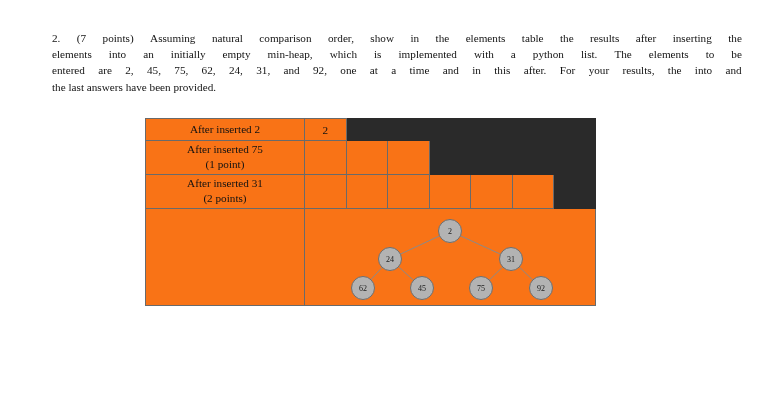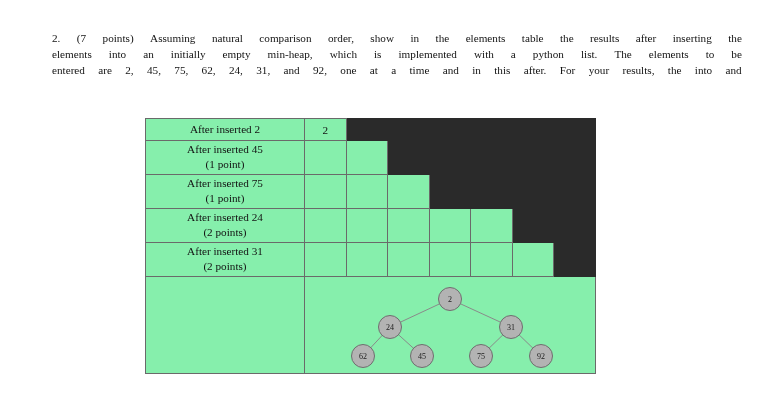--- a/index.html
+++ b/index.html
@@ -48,21 +48,21 @@
     table-layout: fixed;
     border: 1.2px solid #1c1c1c;
   }
   #heap-table td {
     border: 1px solid #6a6a6a;
     padding: 0;
     margin: 0;
     text-align: center;
     vertical-align: middle;
     font-size: 11.2px;
-    background: #86efac;
+    background: #f97316;
     color: #121212;
   }
   #heap-table td.lbl {
     width: 158px;
     line-height: 14.6px;
     padding: 1px 0 2px 0;
   }
   #heap-table td.lbl .l2 { display: block; }
   #heap-table td.dat {
     width: 40.5px;
@@ -150,61 +150,42 @@
       <span>in</span>
       <span>this</span>
       <span>after.</span>
       <span>For</span>
       <span>your</span>
       <span>results,</span>
       <span>the</span>
       <span>into</span>
       <span>and</span>
     </span>
+  <span class="qline">the last answers have been provided.</span>
 </div>
 
 <table id="heap-table">
   <tbody>
       <tr class="r-single">
         <td class="lbl"><span class="l1">After inserted 2</span></td>
         <td class="dat">2</td>
         <td class="dat dark"></td>
         <td class="dat dark"></td>
         <td class="dat dark"></td>
         <td class="dat dark"></td>
         <td class="dat dark"></td>
         <td class="dat dark"></td>
       </tr>
       <tr class="r-double">
-        <td class="lbl"><span class="l1">After inserted 45</span><span class="l2">(1 point)</span></td>
-        <td class="dat"></td>
-        <td class="dat"></td>
-        <td class="dat dark"></td>
-        <td class="dat dark"></td>
-        <td class="dat dark"></td>
-        <td class="dat dark"></td>
-        <td class="dat dark"></td>
-      </tr>
-      <tr class="r-double">
         <td class="lbl"><span class="l1">After inserted 75</span><span class="l2">(1 point)</span></td>
         <td class="dat"></td>
         <td class="dat"></td>
         <td class="dat"></td>
         <td class="dat dark"></td>
         <td class="dat dark"></td>
-        <td class="dat dark"></td>
-        <td class="dat dark"></td>
-      </tr>
-      <tr class="r-double">
-        <td class="lbl"><span class="l1">After inserted 24</span><span class="l2">(2 points)</span></td>
-        <td class="dat"></td>
-        <td class="dat"></td>
-        <td class="dat"></td>
-        <td class="dat"></td>
-        <td class="dat"></td>
         <td class="dat dark"></td>
         <td class="dat dark"></td>
       </tr>
       <tr class="r-double">
         <td class="lbl"><span class="l1">After inserted 31</span><span class="l2">(2 points)</span></td>
         <td class="dat"></td>
         <td class="dat"></td>
         <td class="dat"></td>
         <td class="dat"></td>
         <td class="dat"></td>

